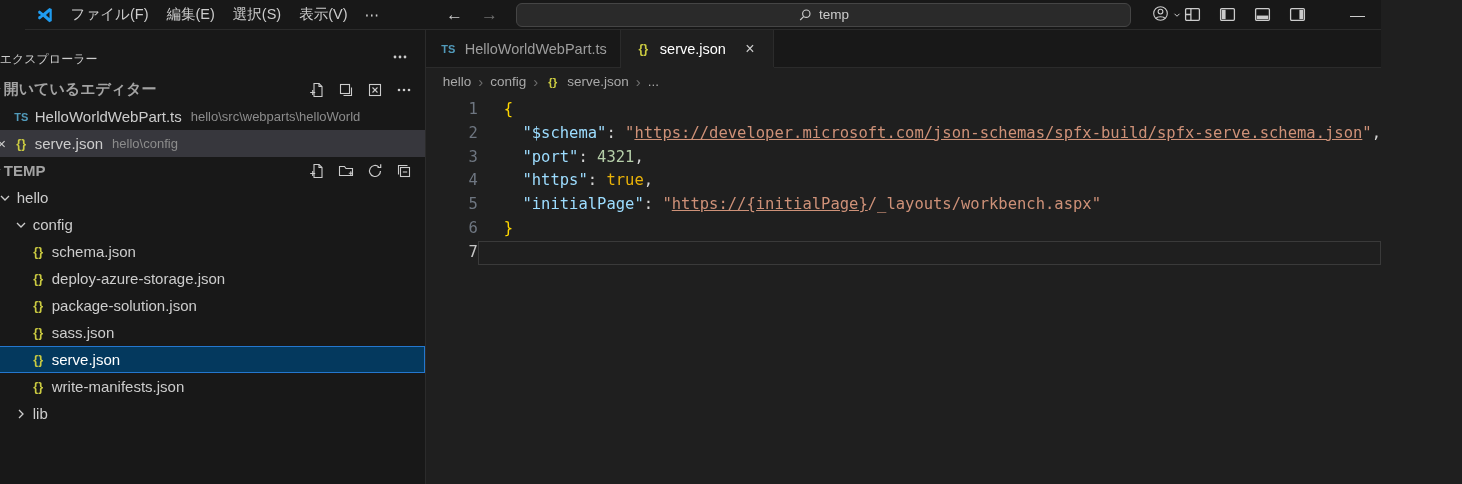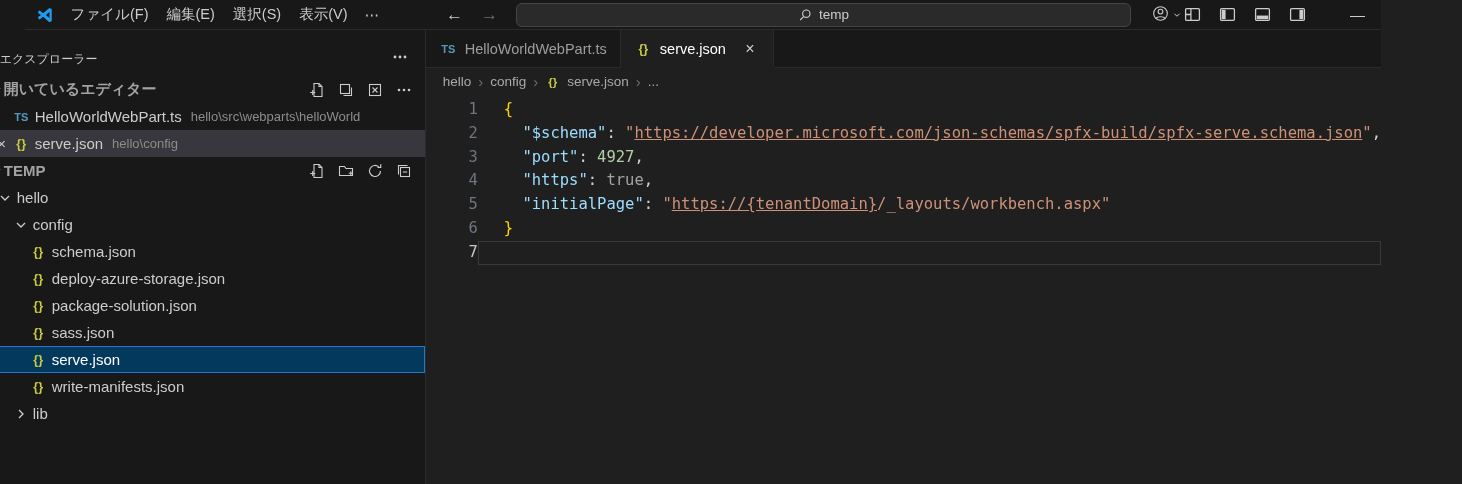--- a/index.html
+++ b/index.html
@@ -87,21 +87,21 @@
     font-size:15.5px;padding-top:3px;cursor:text;}
   .code-line{display:flex;height:23.8px;line-height:23.8px;}
   .gutter{flex:0 0 52px;text-align:right;color:#6e7681;user-select:none;}
   .line-content{flex:1;padding-left:26px;white-space:pre;overflow:hidden;}
   .code-line.current .line-content{box-shadow:inset 0 0 0 1px #3a3a3a;}
   .code-line.current .gutter{color:#c6c6c6;}
   .tk-plain{color:#d4d4d4}
   .tk-key{color:#9cdcfe}
   .tk-string{color:#ce9178}
   .tk-number{color:#b5cea8}
-  .tk-keyword{color:#a3a3a3}
+  .tk-keyword{color:#eab308}
   .tk-bracket{color:#ffd700}
   .link{text-decoration:underline;}
 </style>
 </head>
 <body>
 
 <div class="window">
 
   <header class="titlebar">
     <span class="logo">
@@ -398,29 +398,29 @@
             <div class="code-line">
               <span class="gutter">1</span>
               <span class="line-content"><span class="tk-bracket">{</span></span>
             </div>
             <div class="code-line">
               <span class="gutter">2</span>
               <span class="line-content"><span class="tk-plain">  </span><span class="tk-key">"$schema"</span><span class="tk-plain">: </span><span class="tk-string">"</span><span class="tk-string link">https://developer.microsoft.com/json-schemas/spfx-build/spfx-serve.schema.json</span><span class="tk-string">"</span><span class="tk-plain">,</span></span>
             </div>
             <div class="code-line">
               <span class="gutter">3</span>
-              <span class="line-content"><span class="tk-plain">  </span><span class="tk-key">"port"</span><span class="tk-plain">: </span><span class="tk-number">4927</span><span class="tk-plain">,</span></span>
+              <span class="line-content"><span class="tk-plain">  </span><span class="tk-key">"port"</span><span class="tk-plain">: </span><span class="tk-number">4321</span><span class="tk-plain">,</span></span>
             </div>
             <div class="code-line">
               <span class="gutter">4</span>
               <span class="line-content"><span class="tk-plain">  </span><span class="tk-key">"https"</span><span class="tk-plain">: </span><span class="tk-keyword">true</span><span class="tk-plain">,</span></span>
             </div>
             <div class="code-line">
               <span class="gutter">5</span>
-              <span class="line-content"><span class="tk-plain">  </span><span class="tk-key">"initialPage"</span><span class="tk-plain">: </span><span class="tk-string">"</span><span class="tk-string link">https://{tenantDomain}</span><span class="tk-string">/_layouts/workbench.aspx</span><span class="tk-string">"</span></span>
+              <span class="line-content"><span class="tk-plain">  </span><span class="tk-key">"initialPage"</span><span class="tk-plain">: </span><span class="tk-string">"</span><span class="tk-string link">https://{initialPage}</span><span class="tk-string">/_layouts/workbench.aspx</span><span class="tk-string">"</span></span>
             </div>
             <div class="code-line">
               <span class="gutter">6</span>
               <span class="line-content"><span class="tk-bracket">}</span></span>
             </div>
             <div class="code-line current">
               <span class="gutter">7</span>
               <span class="line-content"></span>
             </div>
           </div>

